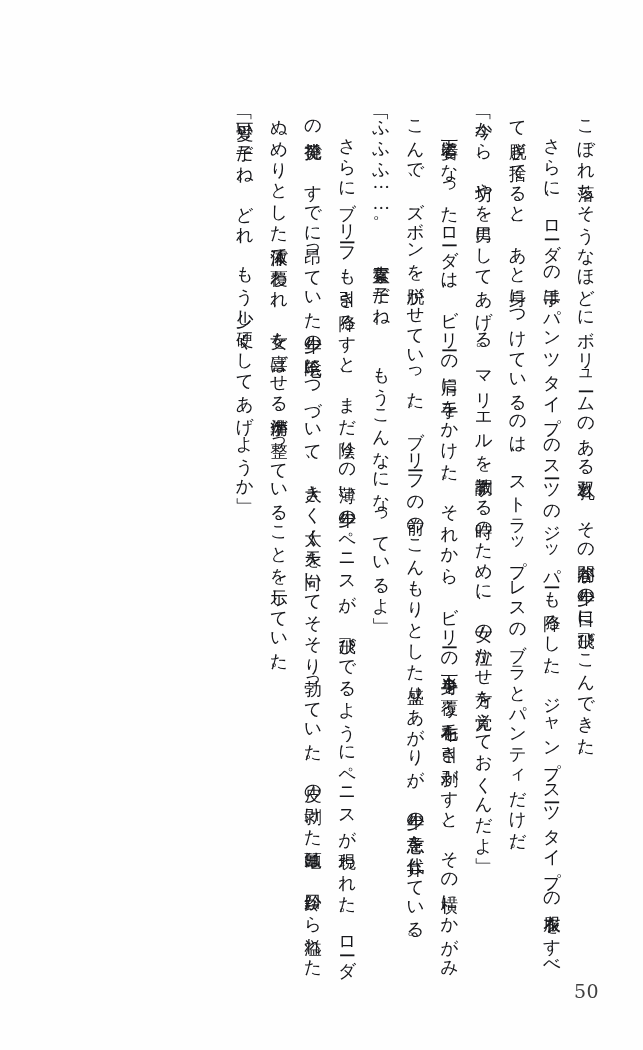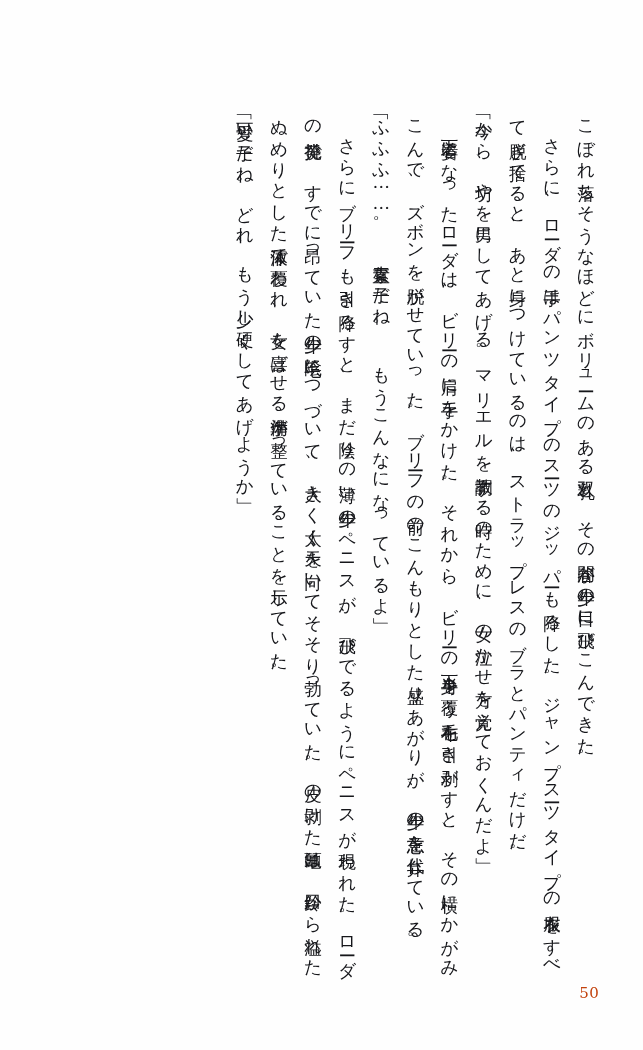--- a/index.html
+++ b/index.html
@@ -41,23 +41,23 @@
     padding: 0;
     text-indent: 1em;
   }
   #text-block p.noindent {
     text-indent: 0;
   }
   #page-number {
     position: absolute;
     right: 44px;
     bottom: 48px;
-    font-size: 15px;
+    font-size: 19px;
     font-family: "DejaVu Serif", "Liberation Serif", serif;
-    color: #c2410c;
+    color: #404040;
     letter-spacing: 0.02em;
   }
 </style>
 </head>
 <body>
 
 <div id="page">
 
   <div id="text-block">
     <p class="noindent">こぼれ落ちそうなほどにボリュームのある双乳と、その谷間が少年の目に飛びこんできた。</p>

